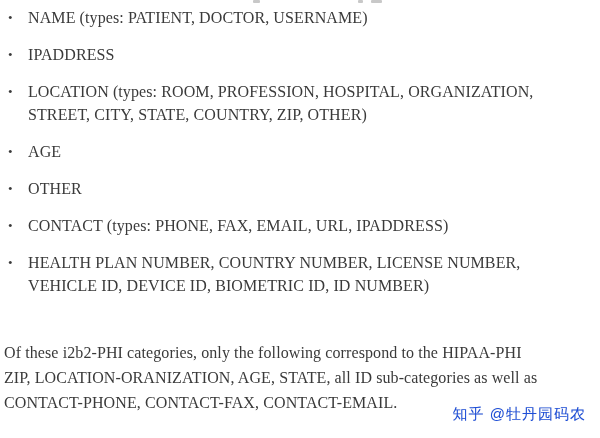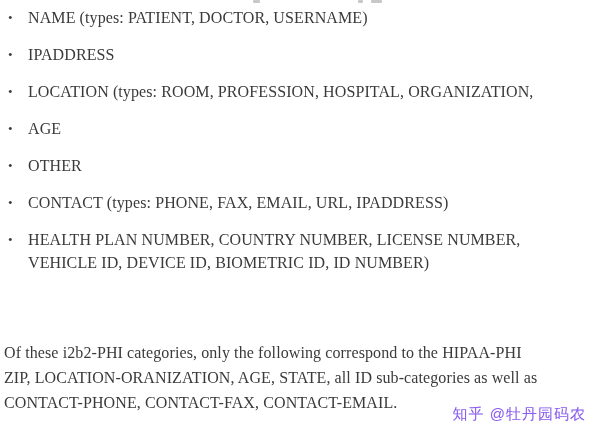--- a/index.html
+++ b/index.html
@@ -69,21 +69,21 @@
     line-height: 25px;
     white-space: nowrap;
     letter-spacing: 0.1px;
   }
   .watermark {
     position: absolute;
     top: 405px;
     right: 14px;
     font-family: "Liberation Sans", "DejaVu Sans", sans-serif;
     font-size: 15px;
-    color: #8b5cf6;
+    color: #1d4ed8;
     text-shadow: 0 0 1px #e6e6e6;
     letter-spacing: 1px;
     white-space: nowrap;
   }
 </style>
 </head>
 <body>
 
 <div id="page">
 
@@ -99,20 +99,21 @@
     </div>
 
     <div class="item">
       <span class="bullet">•</span>
       <div class="line">IPADDRESS</div>
     </div>
 
     <div class="item">
       <span class="bullet">•</span>
       <div class="line">LOCATION (types: ROOM, PROFESSION, HOSPITAL, ORGANIZATION,</div>
+      <div class="line">STREET, CITY, STATE, COUNTRY, ZIP, OTHER)</div>
     </div>
 
     <div class="item">
       <span class="bullet">•</span>
       <div class="line">AGE</div>
     </div>
 
     <div class="item">
       <span class="bullet">•</span>
       <div class="line">OTHER</div>

